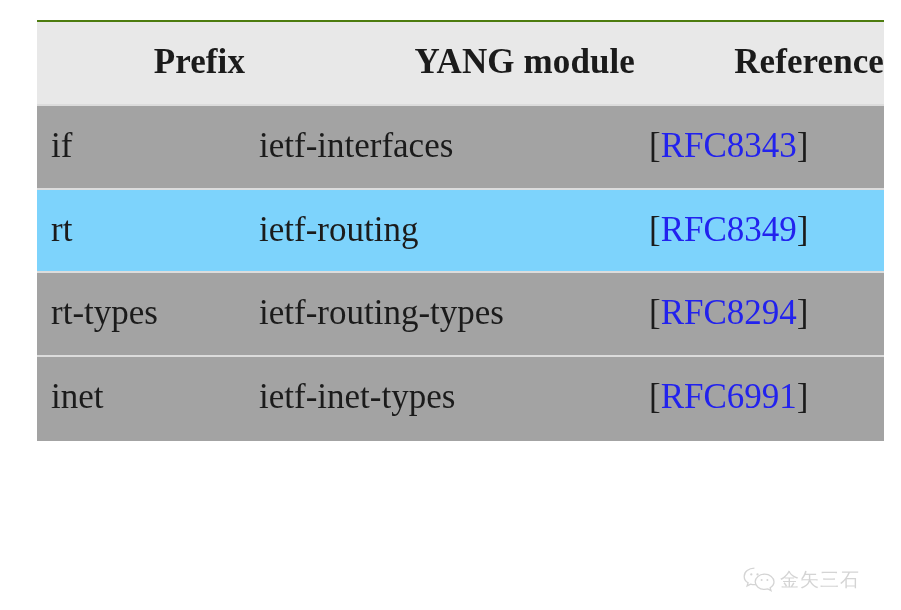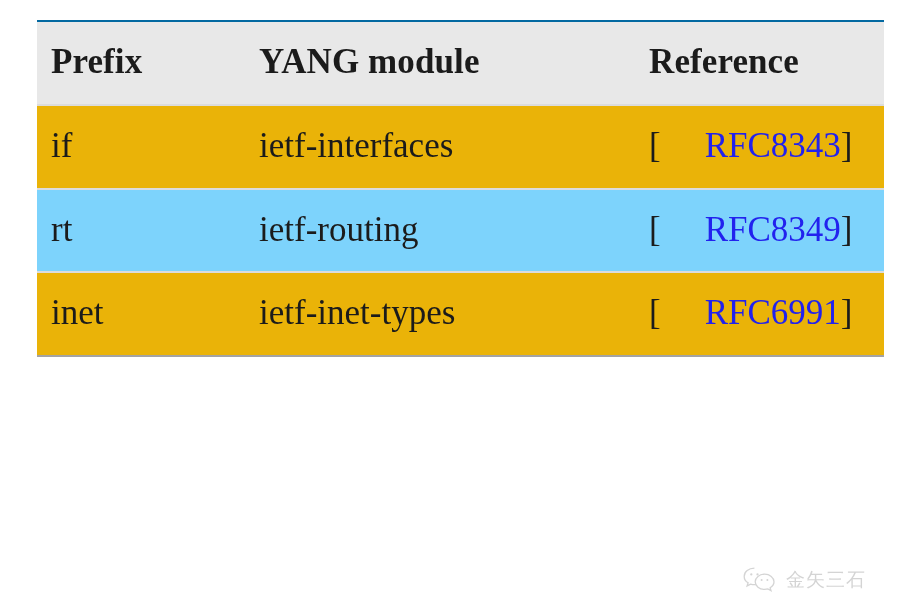--- a/index.html
+++ b/index.html
@@ -34,70 +34,69 @@
 
   table.prefix-table col.col-prefix    { width: 208px; }
   table.prefix-table col.col-module    { width: 390px; }
   table.prefix-table col.col-reference { width: 249px; }
 
   thead tr.header-row {
     background: #e8e8e8;
   }
 
   thead th {
-    text-align: left;
+    text-align: right;
     font-weight: bold;
     font-size: 35px;
     line-height: 1.05;
     color: #1b1b1b;
     padding: 22px 0 23px 14px;
-    border-top: 2px solid #0369a1;
+    border-top: 2px solid #4d7c0f;
     border-bottom: 2px solid #dcdcdc;
     letter-spacing: 0.1px;
     white-space: nowrap;
     overflow: hidden;
   }
 
   tbody td {
     text-align: left;
     font-size: 35px;
     line-height: 1.05;
     color: #1b1b1b;
     padding: 22px 0 23px 14px;
     border-bottom: 2px solid #dcdcdc;
     white-space: nowrap;
     overflow: hidden;
     font-weight: normal;
   }
 
-  tbody tr.row-odd  { background: #eab308; }
+  tbody tr.row-odd  { background: #a3a3a3; }
   tbody tr.row-even { background: #7dd3fc; }
 
   tbody tr:last-child td { border-bottom: 2px solid #a3a3a3; }
 
   td.cell-reference { color: #1b1b1b; }
 
   a.rfc-link {
     color: #2222ee;
     text-decoration: none;
-    margin-left: 44px;
   }
 
   .bracket { color: #1b1b1b; }
 
   
   #wechat-watermark {
     position: absolute;
     left: 742px;
     top: 558px;
     width: 150px;
     height: 44px;
     display: flex;
     align-items: center;
-    gap: 10px;
+    gap: 4px;
     opacity: 0.42;
     pointer-events: none;
   }
   #wechat-watermark .wm-logo {
     width: 34px;
     height: 30px;
     position: relative;
     flex: 0 0 auto;
   }
   #wechat-watermark .wm-logo svg { display: block; }
@@ -133,20 +132,25 @@
         <td class="cell-module">ietf-interfaces</td>
         <td class="cell-reference"><span class="bracket">[</span><a class="rfc-link" href="#">RFC8343</a><span class="bracket">]</span></td>
       </tr>
 
       <tr class="row-even">
         <td class="cell-prefix">rt</td>
         <td class="cell-module">ietf-routing</td>
         <td class="cell-reference"><span class="bracket">[</span><a class="rfc-link" href="#">RFC8349</a><span class="bracket">]</span></td>
       </tr>
 
+      <tr class="row-odd">
+        <td class="cell-prefix">rt-types</td>
+        <td class="cell-module">ietf-routing-types</td>
+        <td class="cell-reference"><span class="bracket">[</span><a class="rfc-link" href="#">RFC8294</a><span class="bracket">]</span></td>
+      </tr>
 
 
       <tr class="row-odd">
         <td class="cell-prefix">inet</td>
         <td class="cell-module">ietf-inet-types</td>
         <td class="cell-reference"><span class="bracket">[</span><a class="rfc-link" href="#">RFC6991</a><span class="bracket">]</span></td>
       </tr>
 
     </tbody>
   </table>

